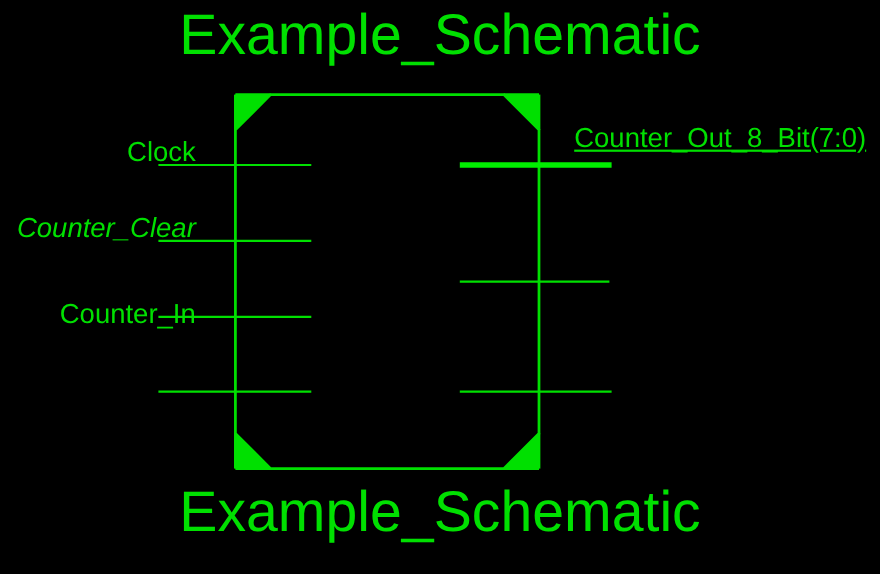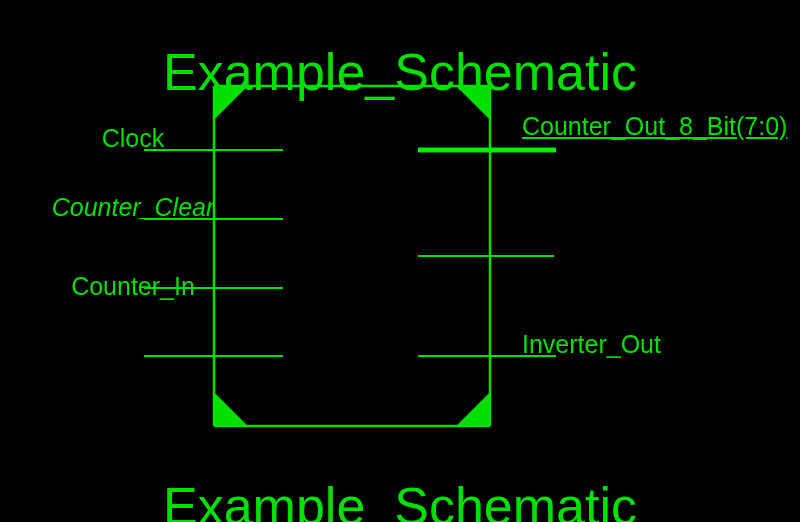--- a/index.html
+++ b/index.html
@@ -18,42 +18,41 @@
   .title {
     position: absolute;
     left: 0;
     width: 800px;
     text-align: center;
     color: #00e000;
     font-size: 52px;
     line-height: 52px;
     letter-spacing: 0px;
     white-space: nowrap;
-    margin-top: 40px;
   }
   #title-top { top: 6px; }
   #title-bottom { top: 440px; }
 
   #symbol {
     position: absolute;
     left: 0;
     top: 0;
     width: 800px;
     height: 522px;
   }
 
   .pin-label {
     position: absolute;
     color: #00e000;
     font-size: 25px;
     line-height: 25px;
     white-space: nowrap;
   }
   .pin-label.right { text-align: left; }
-  .pin-label.left  { text-align: center; padding-left: 44px; }
+  .pin-label.left  { text-align: right; }
 </style>
 </head>
 <body>
 
 <div id="canvas">
 
   <div class="title" id="title-top">Example_Schematic</div>
 
   <svg id="symbol" viewBox="0 0 800 522" width="800" height="522" xmlns="http://www.w3.org/2000/svg">
 
@@ -81,17 +80,16 @@
     <line x1="418" y1="150" x2="556" y2="150" stroke="#00ee00" stroke-width="5"></line>
     <line x1="418" y1="256" x2="554" y2="256" stroke="#00e000" stroke-width="2"></line>
     <line x1="418" y1="356" x2="556" y2="356" stroke="#00e000" stroke-width="2"></line>
   </svg>
 
   <div class="pin-label left" style="left:0px; top:126px; width:178px;">Clock</div>
   <div class="pin-label left" style="left:0px; top:195px; width:178px;font-style:italic;">Counter_Clear</div>
   <div class="pin-label left" style="left:0px; top:264px; width:178px;margin-top:10px;">Counter_In</div>
 
   <div class="pin-label right" style="left:522px; top:114px;text-decoration:underline;">Counter_Out_8_Bit(7:0)</div>
-  <div class="pin-label right" style="left:522px; top:332px;">Inverter_Out</div>
 
   <div class="title" id="title-bottom">Example_Schematic</div>
 
 </div>
 
 </body></html>

